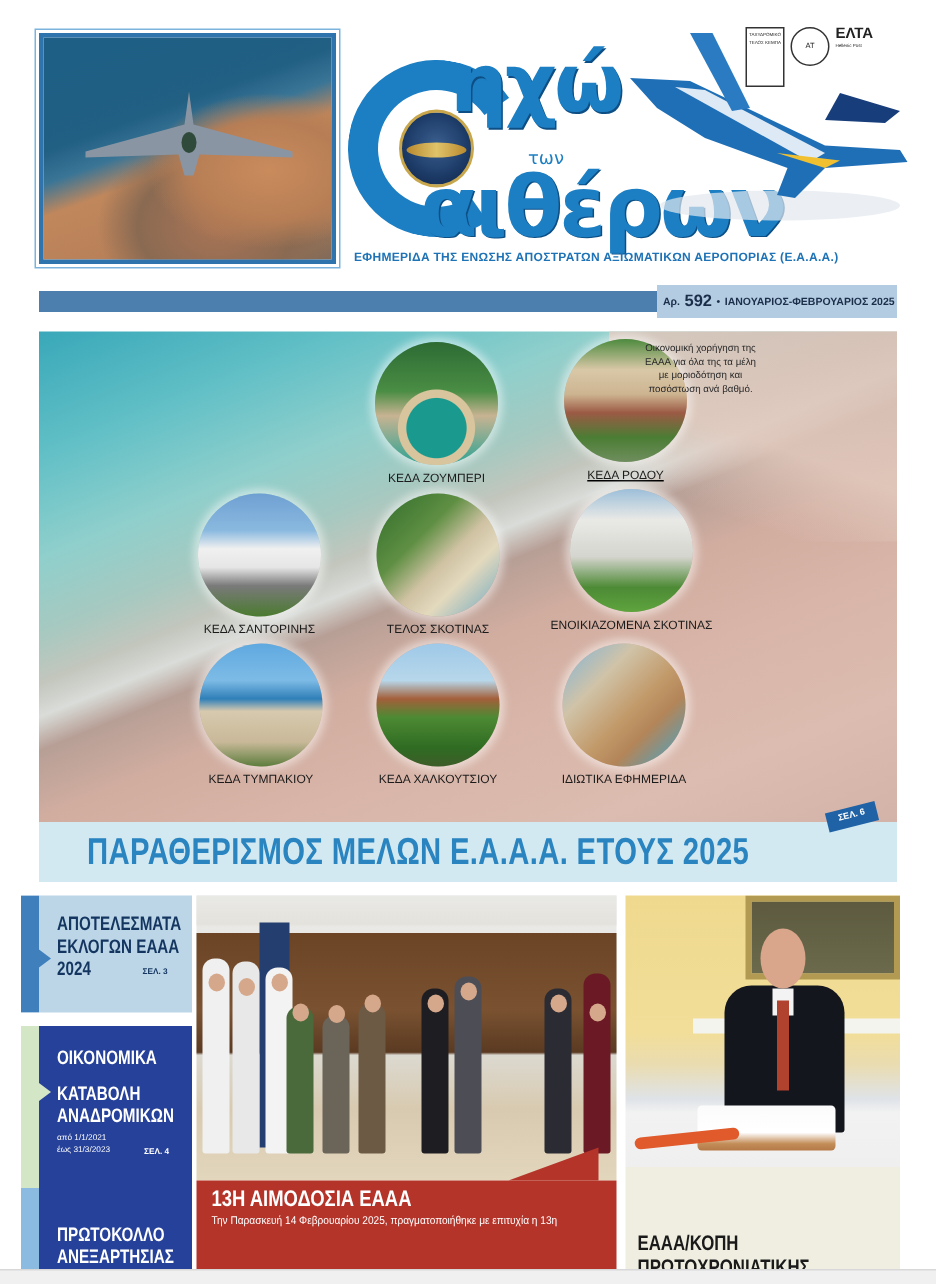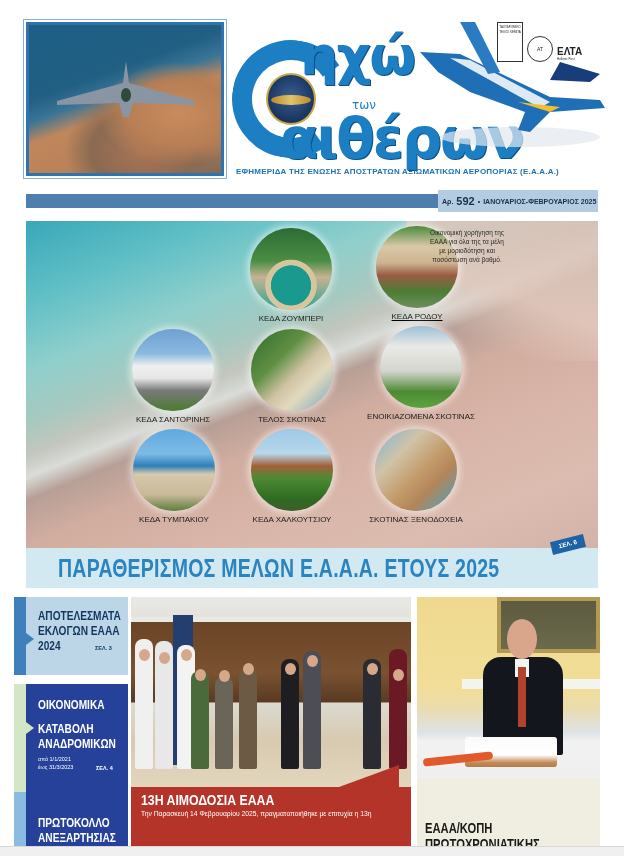--- a/index.html
+++ b/index.html
@@ -50,21 +50,21 @@
     position: absolute; left: 52px; top: 96px; font-size: 56px; font-weight: bold;
     color: #1d7fc3; font-family: "DejaVu Sans", sans-serif; letter-spacing: -2px;
     text-shadow: 1px 1px 0 #0d4f85;
   }
 
   .f16 {
     position: absolute; left: 400px; top: 12px; width: 210px; height: 150px;
   }
 
   .postal {
-    position: absolute; left: 497px; top: 18px; height: 44px; display: flex; gap: 4px; align-items: flex-end;
+    position: absolute; left: 497px; top: 18px; height: 44px; display: flex; gap: 4px; align-items: flex-start;
   }
   .postal-box {
     width: 26px; height: 40px; border: 1px solid #333; font-size: 3px; line-height: 5px;
     text-align: center; padding-top: 2px; color: #222; background: #fff;
   }
   .postal-circle {
     width: 26px; height: 26px; border-radius: 50%; border: 1px solid #333; position: relative;
     font-size: 5px; text-align: center; line-height: 24px; color: #222; background: #fff;
   }
   .postal-elta {
@@ -333,21 +333,21 @@
   <div class="venue" style="left:88px; top:208px;">
     <div class="pic p-tymp"></div>
     <div class="label">ΚΕΔΑ ΤΥΜΠΑΚΙΟΥ</div>
   </div>
   <div class="venue" style="left:206px; top:208px;">
     <div class="pic p-chalk"></div>
     <div class="label">ΚΕΔΑ ΧΑΛΚΟΥΤΣΙΟΥ</div>
   </div>
   <div class="venue" style="left:330px; top:208px;">
     <div class="pic p-hotel"></div>
-    <div class="label">ΣΚΟΤΙΝΑΣ ΞΕΝΟΔΟΧΕΙΑ</div>
+    <div class="label">ΙΔΙΩΤΙΚΑ ΕΦΗΜΕΡΙΔΑ</div>
   </div>
 </div>
 <div class="beach-note">Οικονομική χορήγηση της ΕΑΑΑ για όλα της τα μέλη με μοριοδότηση και ποσόστωση ανά βαθμό.</div>
 
 <div class="headline-band"></div>
 <div class="headline">ΠΑΡΑΘΕΡΙΣΜΟΣ ΜΕΛΩΝ Ε.Α.Α.Α. ΕΤΟΥΣ 2025</div>
 <div class="page-tag">ΣΕΛ. 6</div>
 
 <div class="side-card card-elections">
   <div class="card-title" style="left:24px; top:12px;">ΑΠΟΤΕΛΕΣΜΑΤΑ</div>

